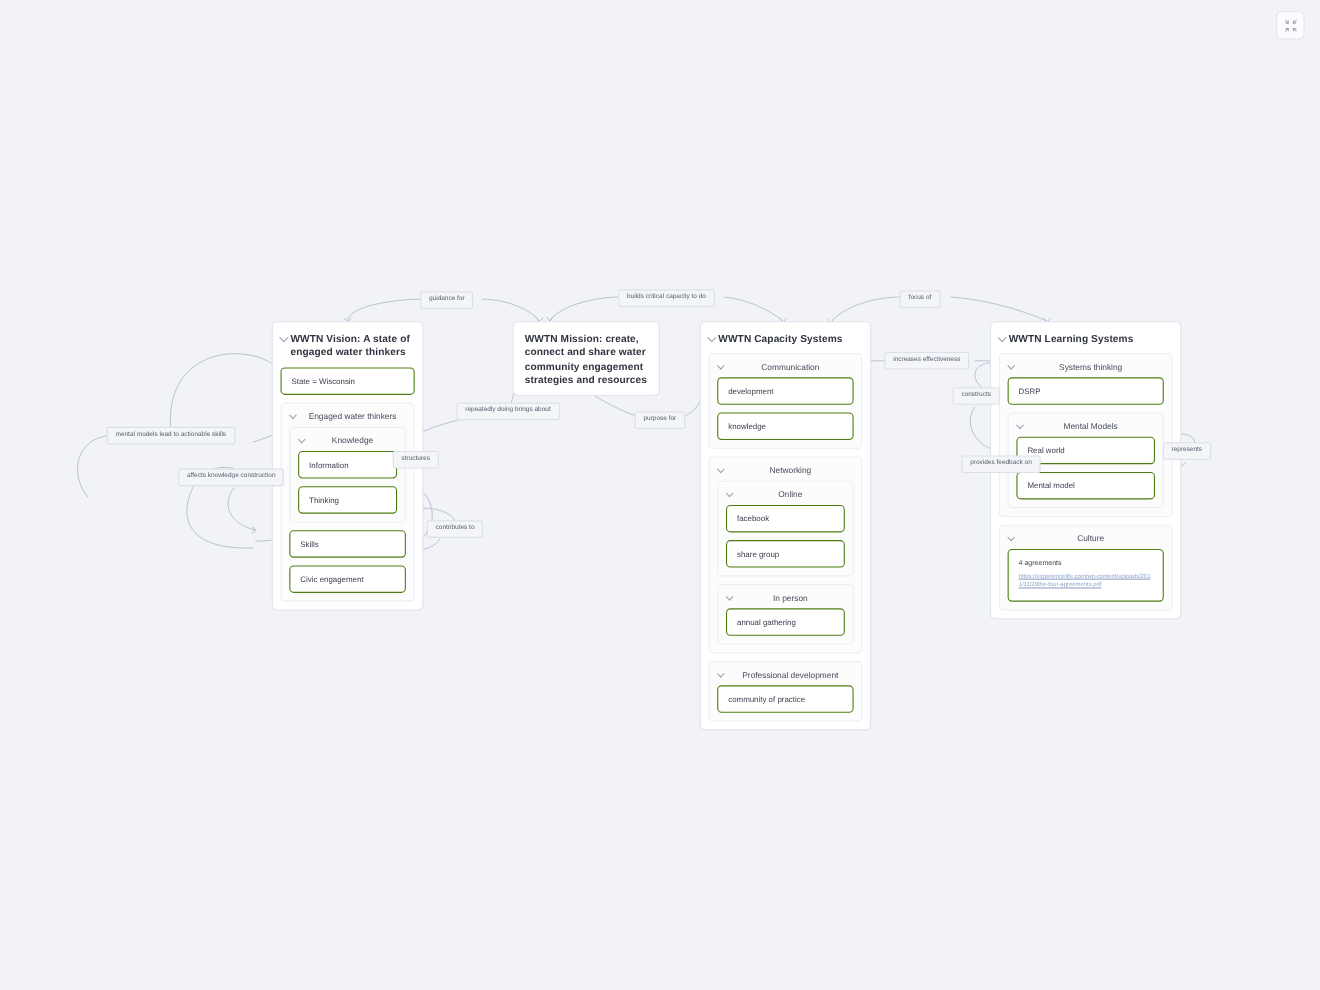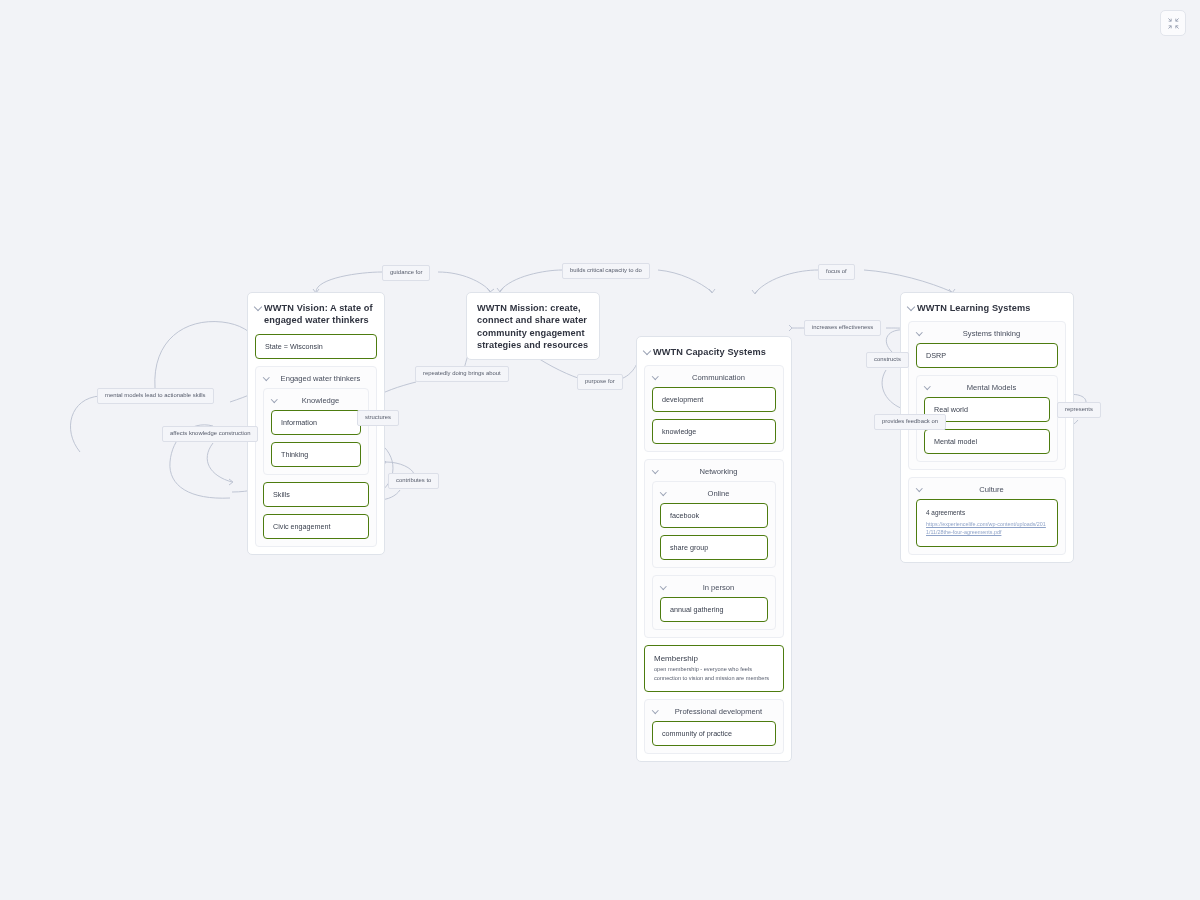--- a/index.html
+++ b/index.html
@@ -196,21 +196,21 @@
       </div>
       <div class="leaf">Skills</div>
       <div class="leaf">Civic engagement</div>
     </div>
   </div>
 
   <div class="card" style="left:444px; top:292px; width:134px;margin-left:22px;">
     <div class="card-title plain">WWTN Mission: create, connect and share water community engagement strategies and resources</div>
   </div>
 
-  <div class="card" style="left:636px; top:292px; width:156px;margin-top:44px;">
+  <div class="card" style="left:636px; top:292px; width:156px;">
     <div class="card-title">
       <span class="chev"></span>
       <span>WWTN Capacity Systems</span>
     </div>
 
     <div class="group">
       <div class="group-label">
         <span class="chev"></span>
         <span>Communication</span>
       </div>
@@ -233,24 +233,20 @@
       </div>
       <div class="group">
         <div class="group-label">
           <span class="chev"></span>
           <span>In person</span>
         </div>
         <div class="leaf">annual gathering</div>
       </div>
     </div>
 
-    <div class="leaf tall">
-      <div class="leaf-strong">Membership</div>
-      <div class="leaf-sub">open membership - everyone who feels connection to vision and mission are members</div>
-    </div>
 
     <div class="group">
       <div class="group-label">
         <span class="chev"></span>
         <span>Professional development</span>
       </div>
       <div class="leaf">community of practice</div>
     </div>
   </div>
 

